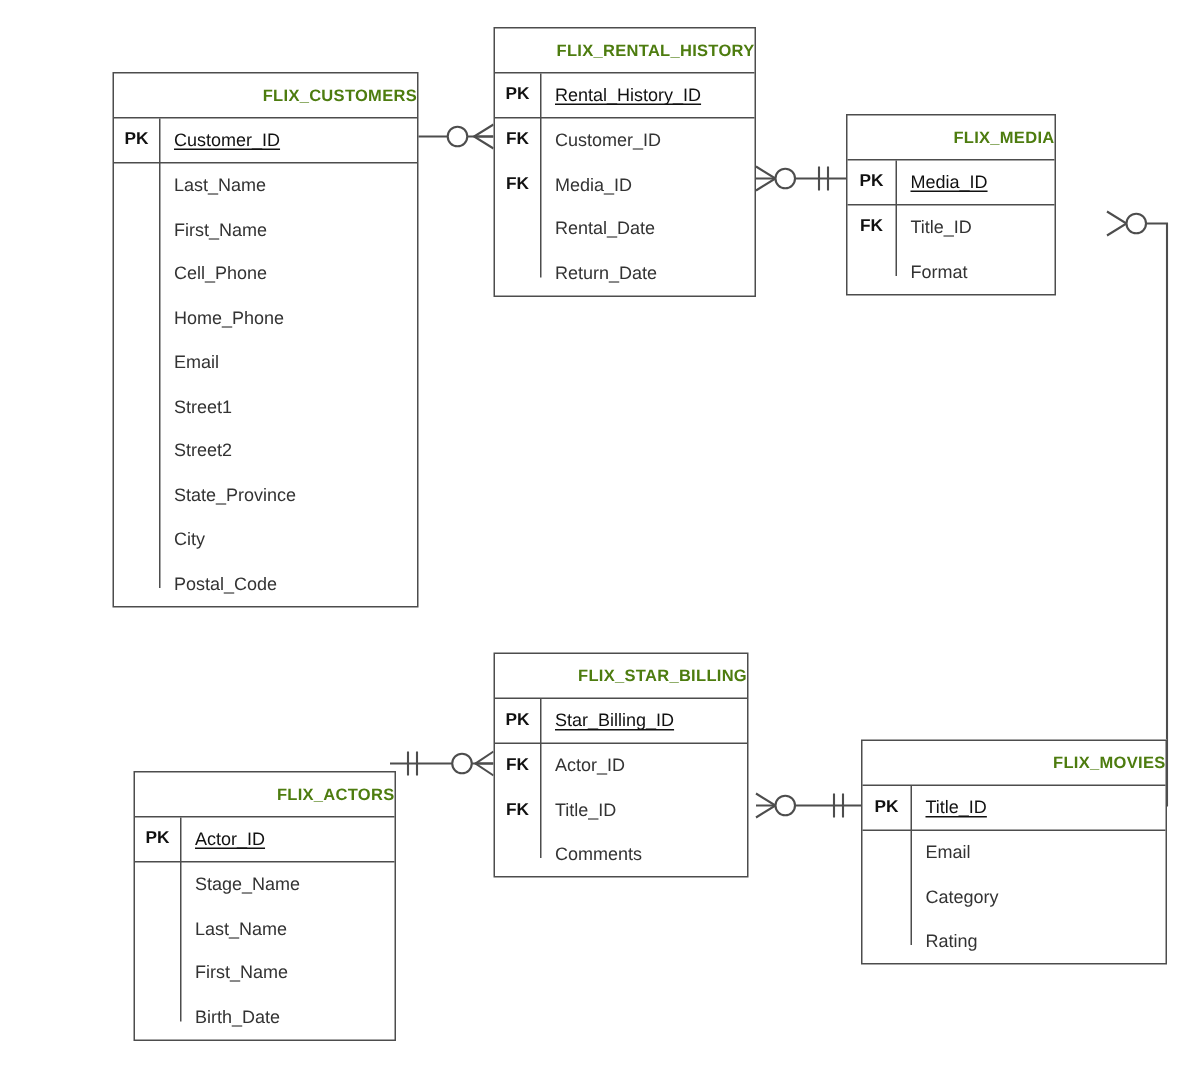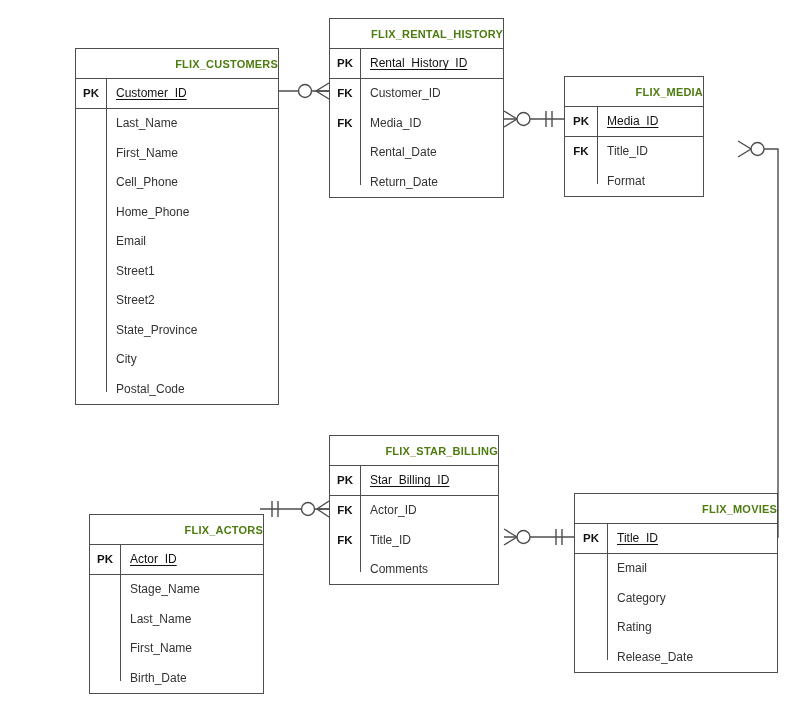--- a/index.html
+++ b/index.html
@@ -286,20 +286,16 @@
           <div class="fld">Email</div>
         </div>
         <div class="row" style="--keyw: 32px;">
           <div class="key"></div>
           <div class="fld">Category</div>
         </div>
         <div class="row" style="--keyw: 32px;">
           <div class="key"></div>
           <div class="fld">Rating</div>
         </div>
-        <div class="row" style="--keyw: 32px;">
-          <div class="key"></div>
-          <div class="fld">Release_Date</div>
-        </div>
       </div>
   </div>
 
 </div>
 
 </body></html>

